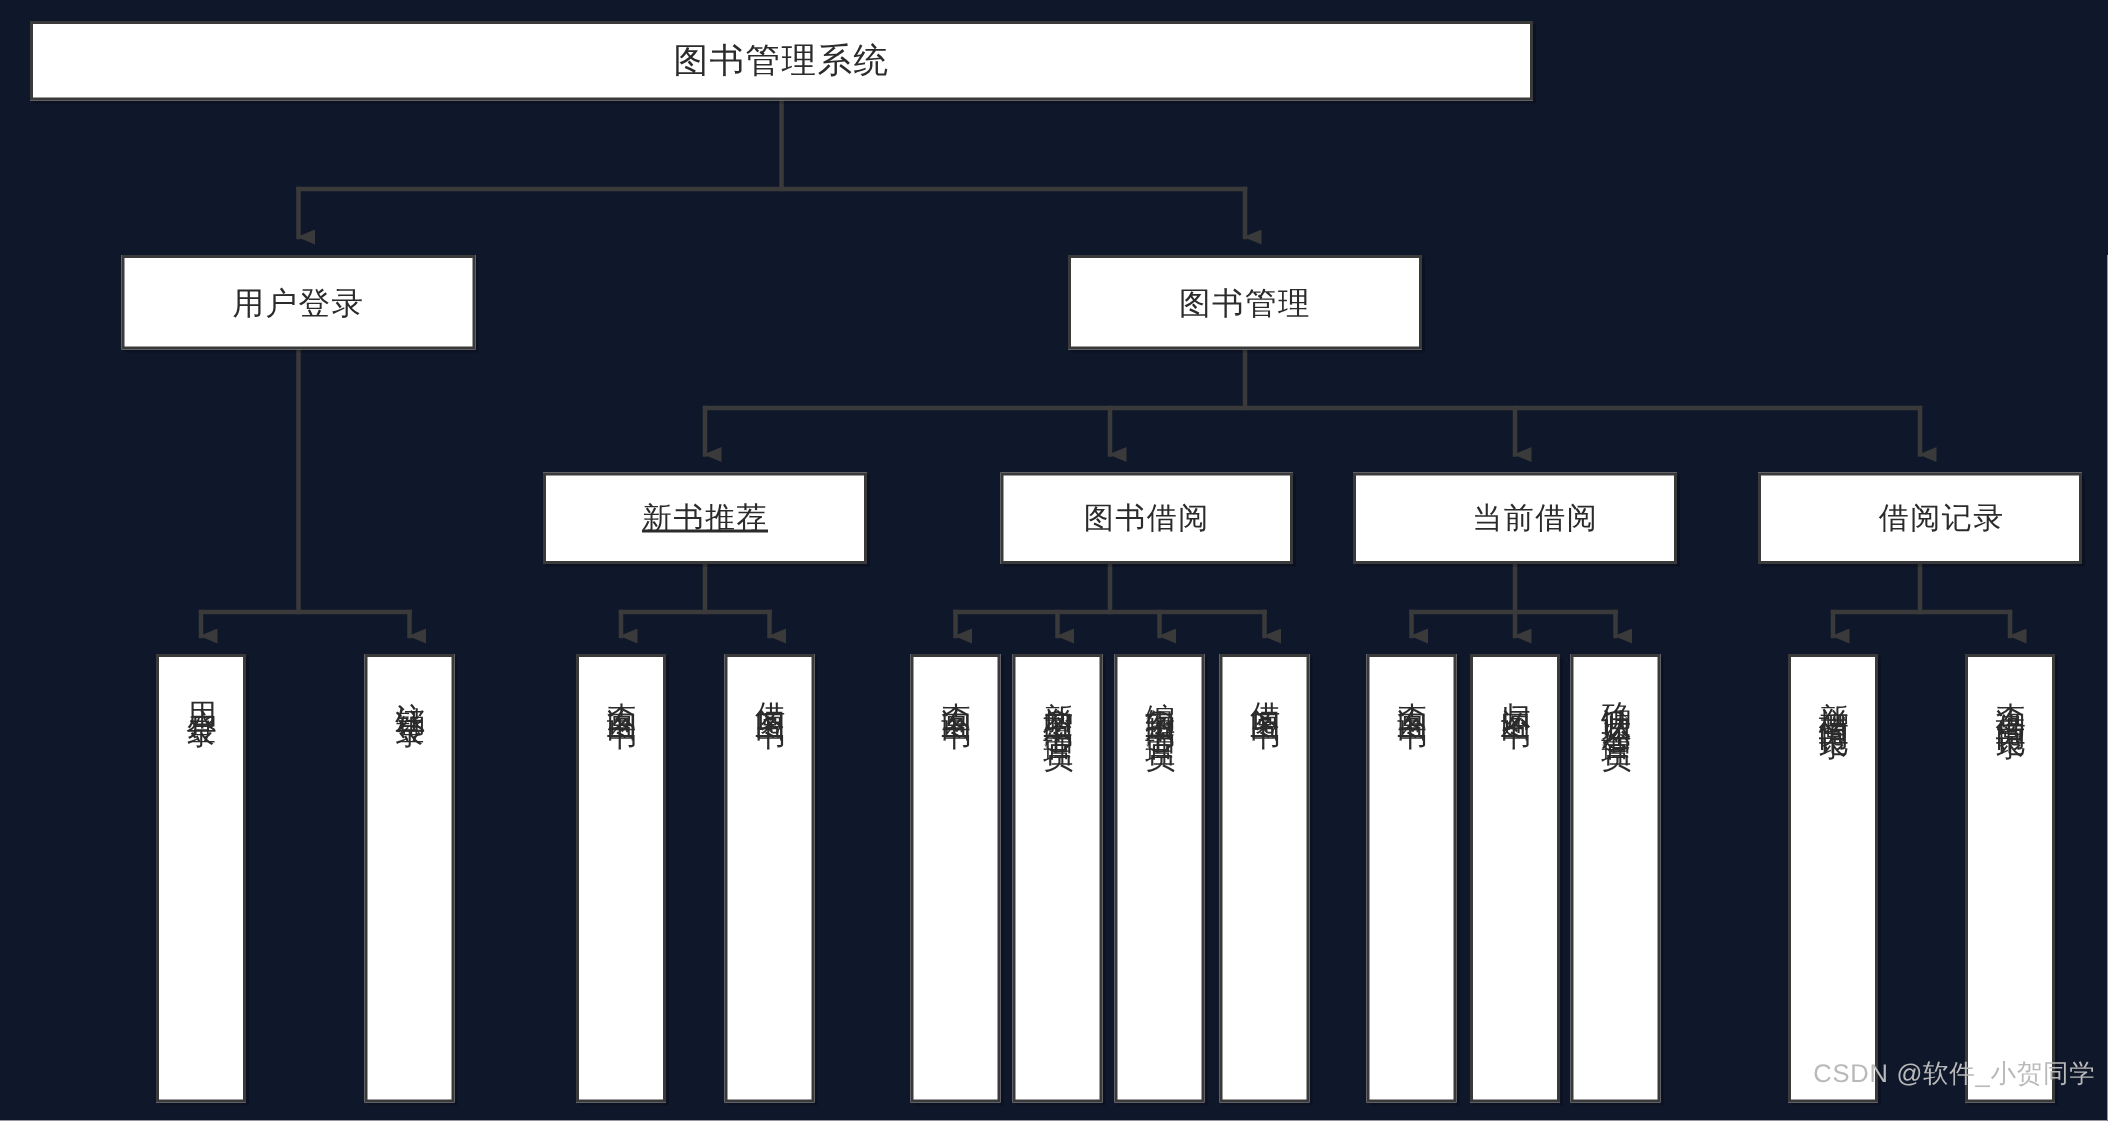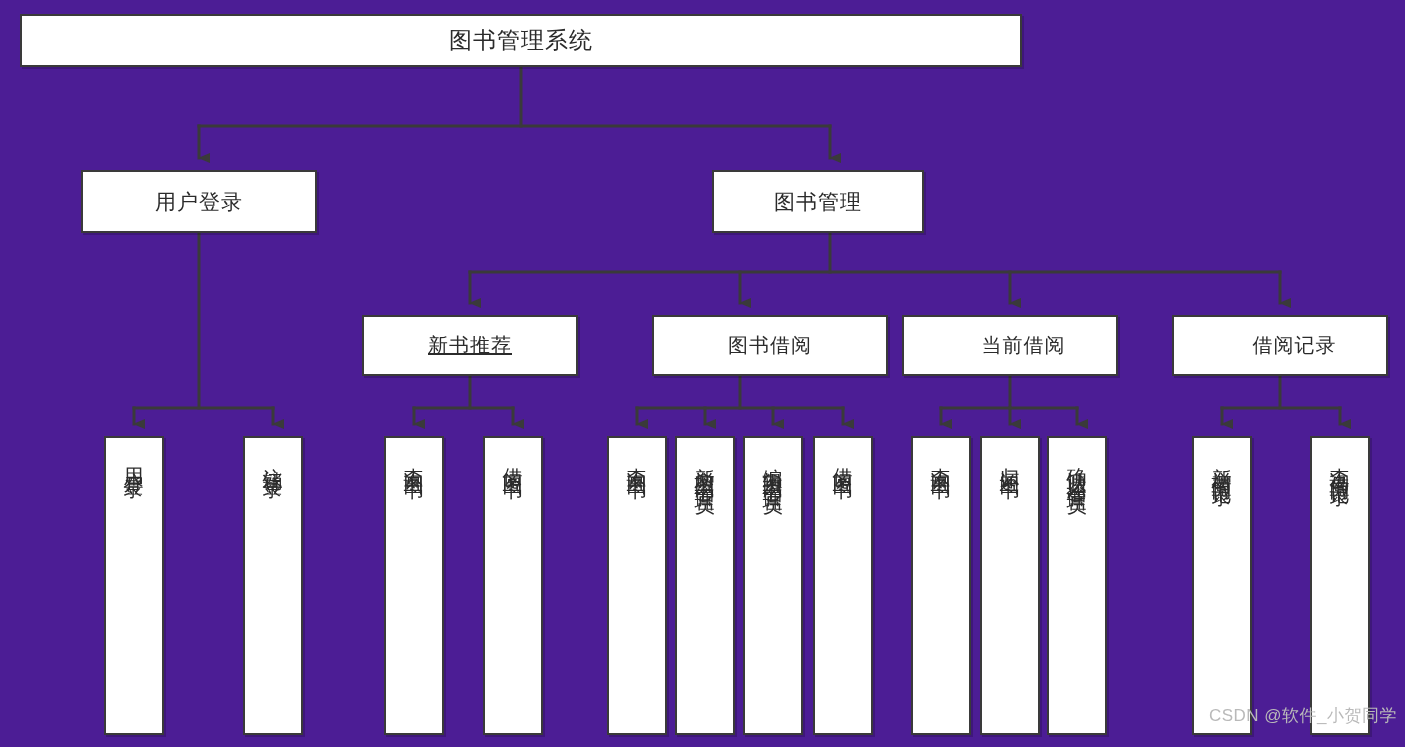--- a/index.html
+++ b/index.html
@@ -4,21 +4,21 @@
 <style>
   html,body{margin:0;padding:0;background:#ffffff;}
   body{
     font-family:"Liberation Sans","DejaVu Sans",sans-serif;
     -webkit-font-smoothing:antialiased;
   }
   #canvas{
     position:relative;
     width:1405px;
     height:747px;
-    background:#4c1d95;
+    background:#0f172a;
     overflow:hidden;
   }
   svg.wires{
     position:absolute;
     left:0; top:0;
     width:1405px;
     height:747px;
     pointer-events:none;
   }
   .node{
@@ -124,28 +124,28 @@
     </g>
   </svg>
 
   <div class="node root" style="left:20px;top:14px;width:1002px;height:53px;">
     <span>图书管理系统</span>
   </div>
 
   <div class="node lvl2" style="left:81px;top:170px;width:236px;height:63px;">
     <span>用户登录</span>
   </div>
-  <div class="node lvl2" style="left:712px;top:170px;width:212px;height:63px;">
+  <div class="node lvl2" style="left:712px;top:170px;width:236px;height:63px;">
     <span>图书管理</span>
   </div>
 
   <div class="node lvl3" style="left:362px;top:315px;width:216px;height:61px;text-decoration:underline;">
     <span>新书推荐</span>
   </div>
-  <div class="node lvl3" style="left:652px;top:315px;width:236px;height:61px;">
+  <div class="node lvl3" style="left:667px;top:315px;width:195px;height:61px;">
     <span>图书借阅</span>
   </div>
   <div class="node lvl3" style="left:902px;top:315px;width:216px;height:61px;padding-left:27px;">
     <span>当前借阅</span>
   </div>
   <div class="node lvl3" style="left:1172px;top:315px;width:216px;height:61px;padding-left:29px;">
     <span>借阅记录</span>
   </div>
 
   <div class="node leaf" style="left:104px;top:436px;width:60px;height:299px;">

